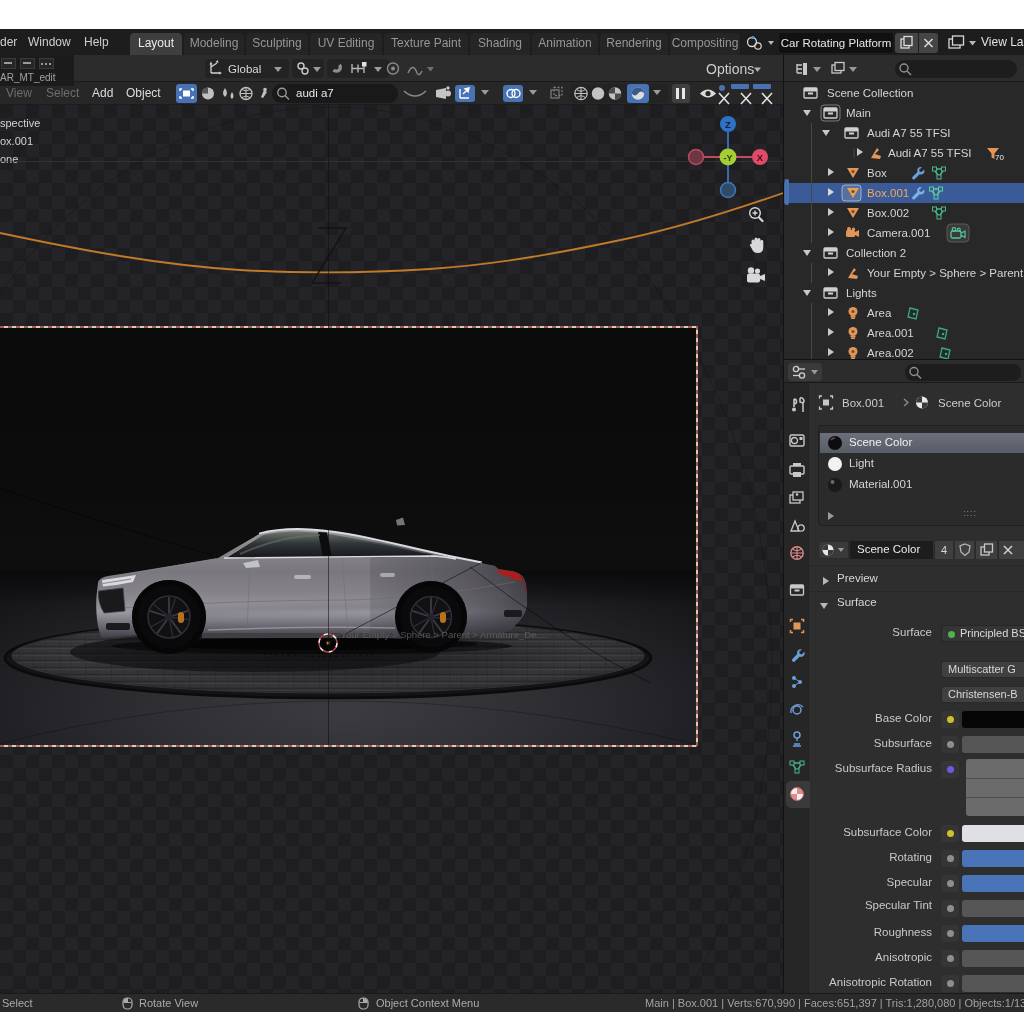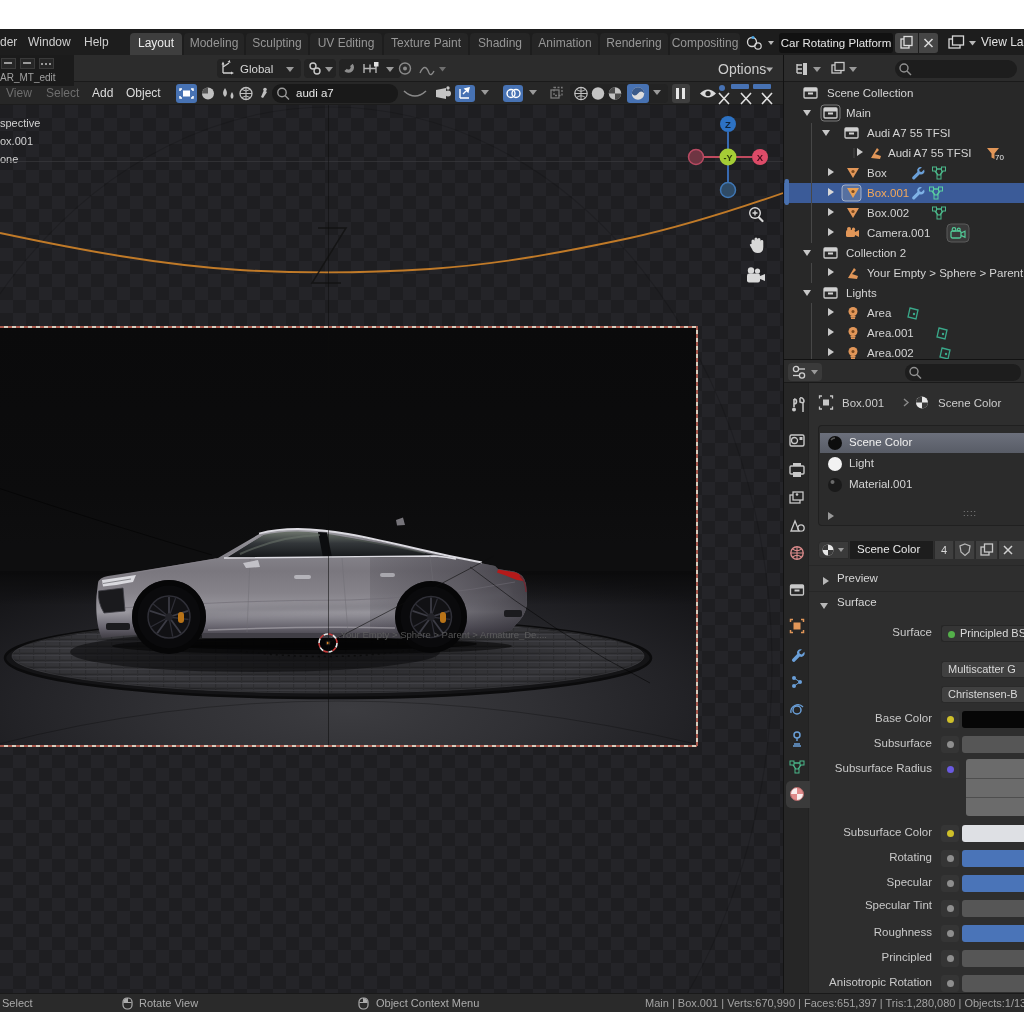--- a/index.html
+++ b/index.html
@@ -54,21 +54,21 @@
         </svg>
     </div>
     <svg class="abs" style="left:946px;top:4px;" width="32" height="20" viewBox="0 0 32 20">
       <rect x="3" y="6" width="11" height="9" fill="none" stroke="#d8d8d8" stroke-width="1.3"></rect>
       <rect x="6.5" y="3" width="11" height="9" fill="#1d1d1d" stroke="#d8d8d8" stroke-width="1.3"></rect>
       <path d="M23 8 l7 0 l-3.5 4.5 z" fill="#b8b8b8"></path>
     </svg>
     <span class="txt" style="left:981px;top:6px;font-size:12px;color:#e2e2e2;">View La</span>
   </div>
 
-  <div class="abs" id="toolbar" style="left:0;top:55px;width:783px;height:27px;background:#2c2c2c;border-bottom:1px solid #1a1a1a;margin-left:12px;">
+  <div class="abs" id="toolbar" style="left:0;top:55px;width:783px;height:27px;background:#2c2c2c;border-bottom:1px solid #1a1a1a;">
 
     <div class="abs" style="left:205px;top:4px;width:84px;height:19px;background:#232323;border-radius:4px;">
       <svg width="84" height="19" viewBox="0 0 84 19">
         <path d="M6 14 L6 5 M6 14 L14 14 M6 8 l6 -4" stroke="#d0d0d0" stroke-width="1.3" fill="none"></path>
         <path d="M4.5 5.5 l3 0 l-1.5 -3 z M14 12.5 l0 3 l3 -1.5 z M10.5 3 l3 1 l-0.8 -3 z" fill="#d0d0d0"></path>
         <text x="23" y="13.5" font-size="11.5" fill="#d8d8d8">Global</text>
         <path d="M69 8 l8 0 l-4 5 z" fill="#9a9a9a"></path>
       </svg>
     </div>
 
@@ -843,21 +843,21 @@
     <div class="plabel" style="top:539px;">Specular Tint</div>
     <div class="dotbtn" style="top:540px;">
         <i style="background:#8e8e8e;"></i>
       </div>
     <div class="abs" style="left:178px;top:540px;width:62px;height:17px;background:#565656;border-radius:3px 0 0 3px;"></div>
     <div class="plabel" style="top:566px;">Roughness</div>
     <div class="dotbtn" style="top:565px;">
         <i style="background:#8e8e8e;"></i>
       </div>
     <div class="abs" style="left:178px;top:565px;width:62px;height:17px;background:#4a74b8;border-radius:3px 0 0 3px;"></div>
-    <div class="plabel" style="top:591px;">Principled</div>
+    <div class="plabel" style="top:591px;">Anisotropic</div>
     <div class="dotbtn" style="top:590px;">
         <i style="background:#8e8e8e;"></i>
       </div>
     <div class="abs" style="left:178px;top:590px;width:62px;height:17px;background:#565656;border-radius:3px 0 0 3px;"></div>
     <div class="plabel" style="top:616px;">Anisotropic Rotation</div>
     <div class="dotbtn" style="top:615px;">
         <i style="background:#8e8e8e;"></i>
       </div>
     <div class="abs" style="left:178px;top:615px;width:62px;height:17px;background:#565656;border-radius:3px 0 0 3px;"></div>
   </div>

